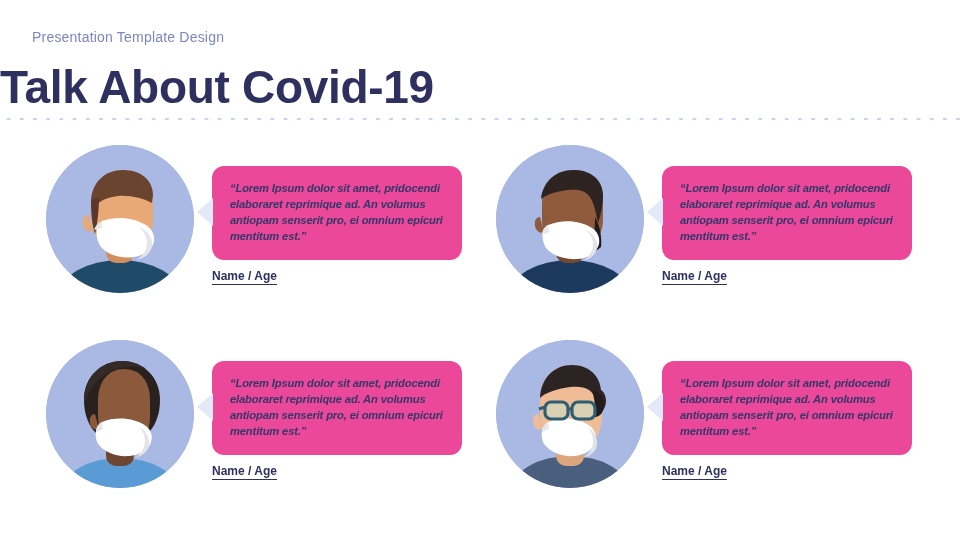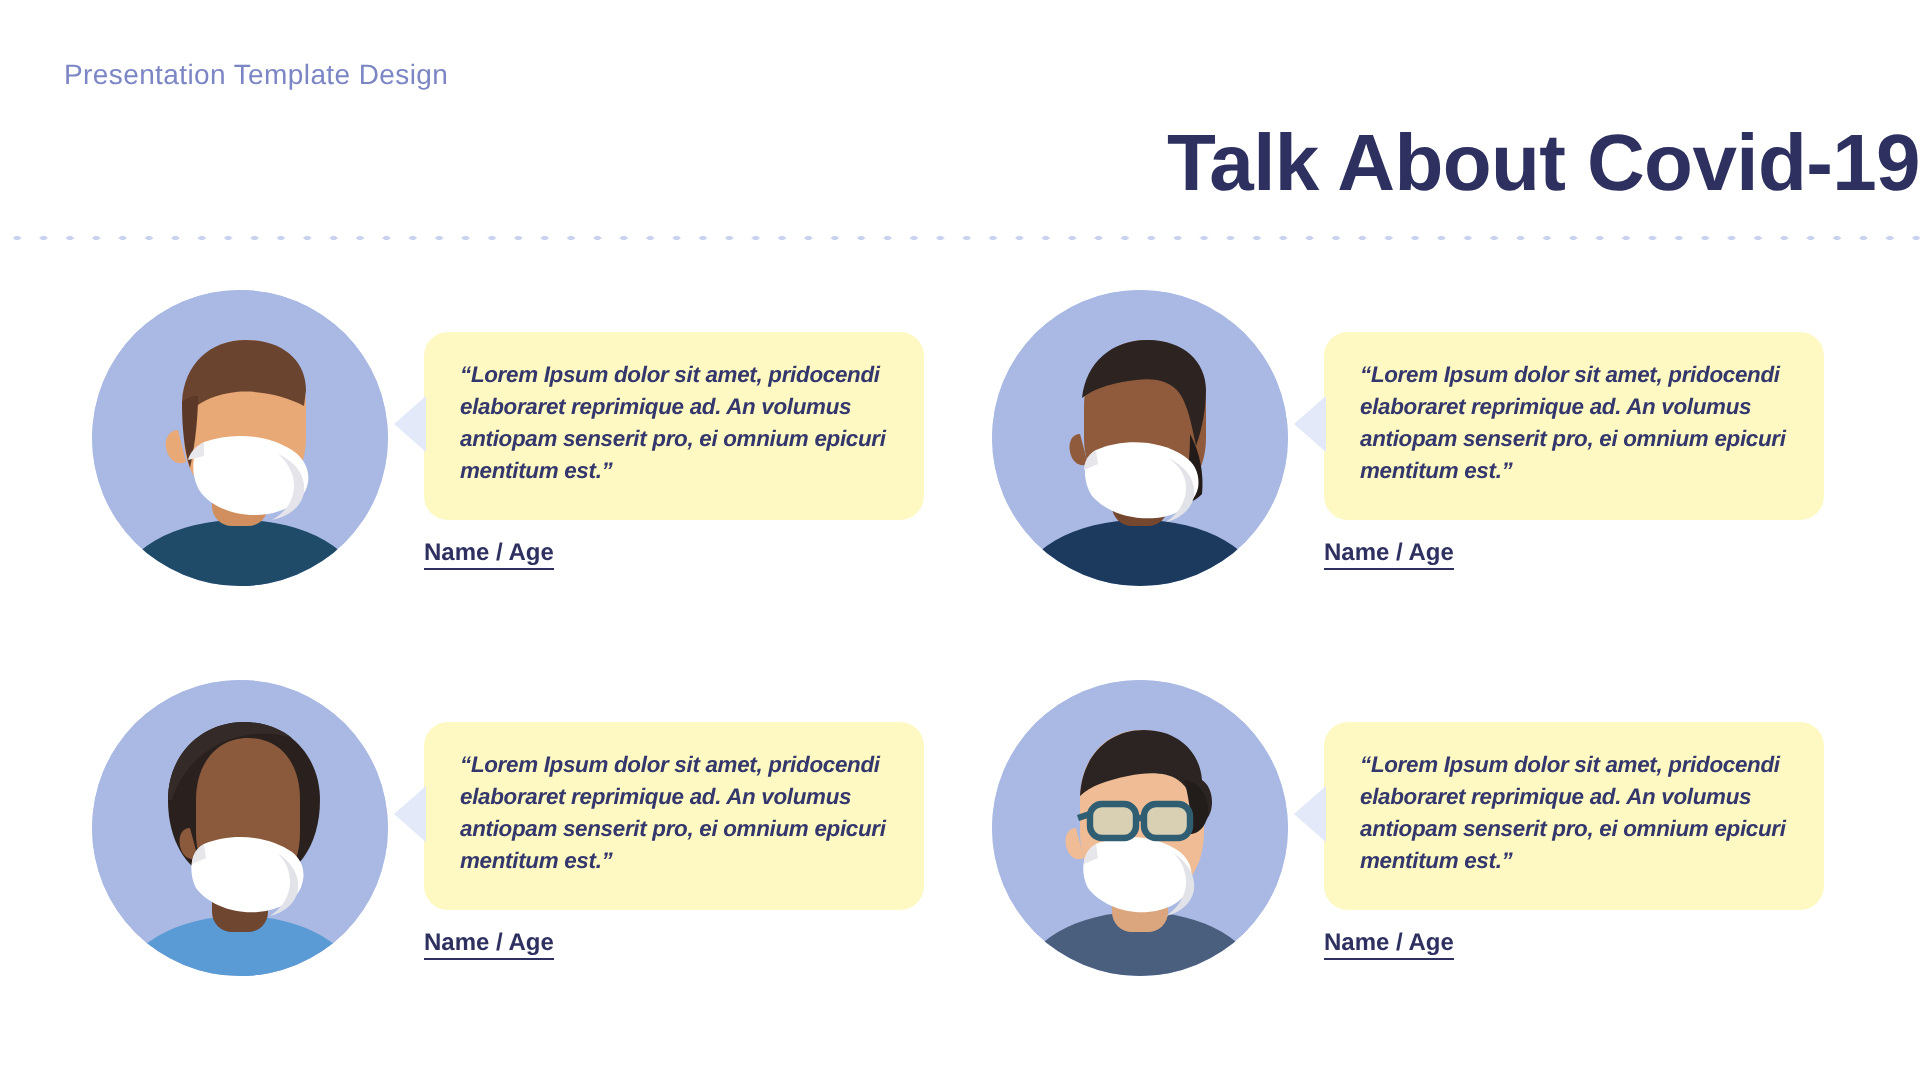--- a/index.html
+++ b/index.html
@@ -23,22 +23,22 @@
     font-size: 14px;
     letter-spacing: 0.2px;
     color: #7c86c4;
     white-space: nowrap;
   }
   .page-title {
     position: absolute;
     left: 0;
     top: 60px;
     width: 960px;
-    text-align: right;
-    font-size: 40px;
+    text-align: left;
+    font-size: 46px;
     font-weight: bold;
     letter-spacing: -0.3px;
     color: #2e3060;
   }
 
   
   .divider {
     position: absolute;
     left: 0;
     top: 116px;
@@ -83,21 +83,21 @@
 
   
   .bubble-wrap {
     position: absolute;
     left: 190px;
     top: 26px;
     width: 250px;
   }
   .bubble {
     position: relative;
-    background: #fef9c3;
+    background: #ec4899;
     border-radius: 12px;
     padding: 14px 16px 16px 18px;
     min-height: 72px;
     box-sizing: border-box;
   }
   .bubble::before {
     content: "";
     position: absolute;
     left: -15px;
     top: 32px;

